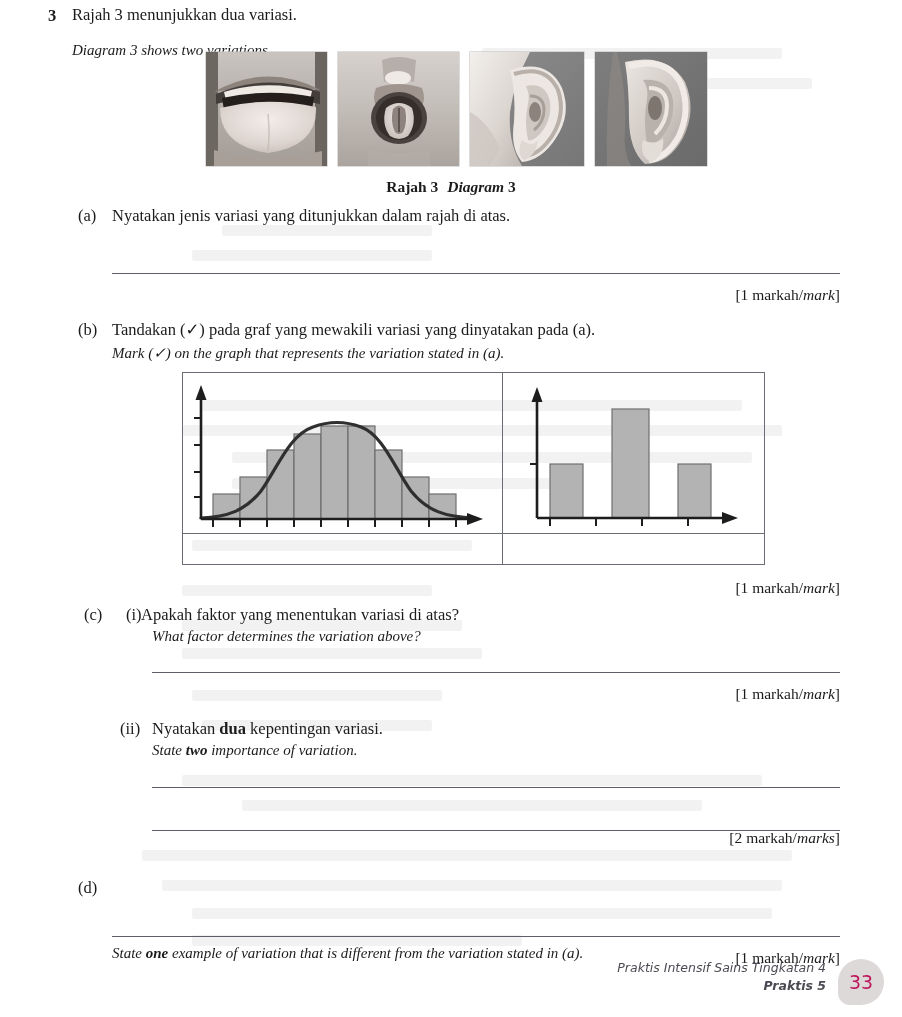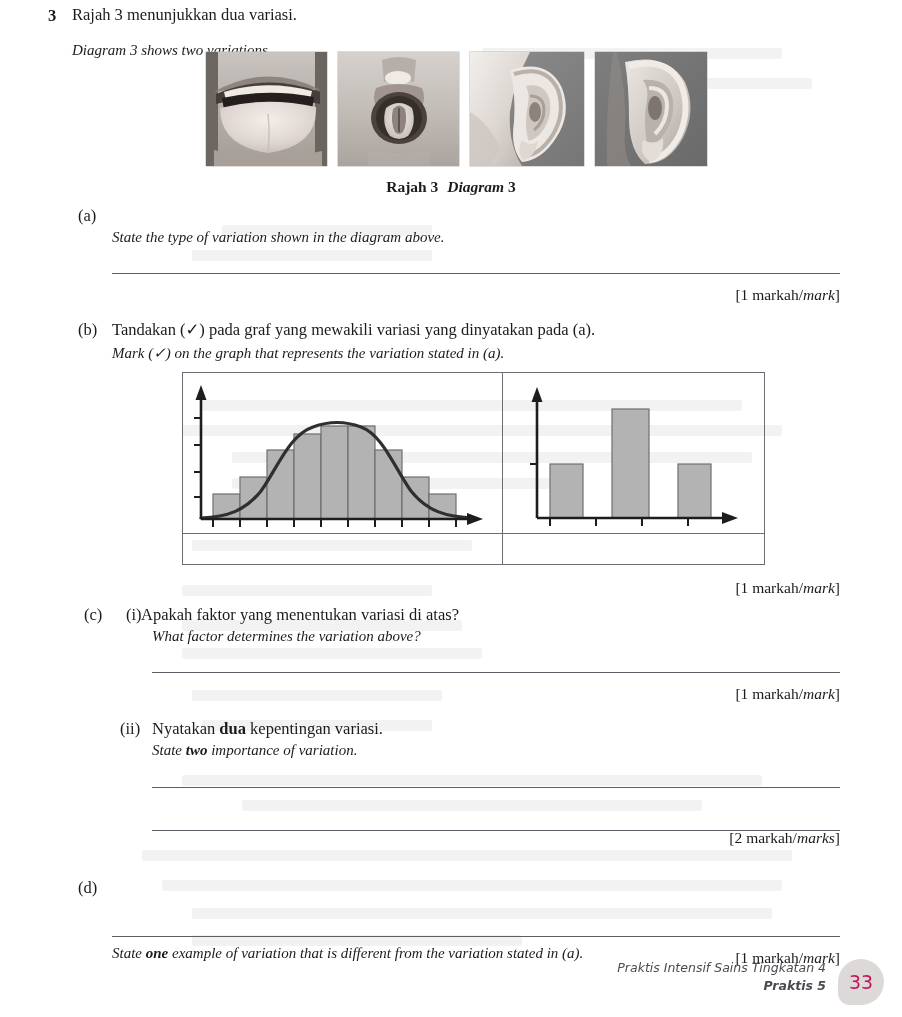--- a/index.html
+++ b/index.html
@@ -332,21 +332,21 @@
         <path d="M22 0 Q32 40 30 78 Q28 100 36 114 L12 114 Q10 60 18 0 Z" fill="#8f8a86" opacity="0.6"></path>
       </svg>
     </div>
   </div>
 
   <div class="caption">
     <span>Rajah 3</span><span class="en"><span>Diagram</span> <span class="en-num">3</span></span>
   </div>
 
   <div class="part-label" style="left:78px; top:206px;">(a)</div>
-  <div class="line-en" style="left:112px; top:229px;">State the type of variation shown in the diagram above.</div>
+  <div class="line-my" style="left:112px; top:206px;">Nyatakan jenis variasi yang ditunjukkan dalam rajah di atas.</div>
   <div class="ans-line" style="left:112px; top:273px; width:728px;"></div>
   <div class="marks" style="right:62px; top:286px;">
     <span>[1 markah/</span><i>mark</i><span>]</span>
   </div>
 
   <div class="part-label" style="left:78px; top:320px;">(b)</div>
   <div class="line-my" style="left:112px; top:320px;">
     <span>Tandakan (</span><span>✓</span><span>) pada graf yang mewakili variasi yang dinyatakan pada (a).</span>
   </div>
   <div class="line-en" style="left:112px; top:344px;">

